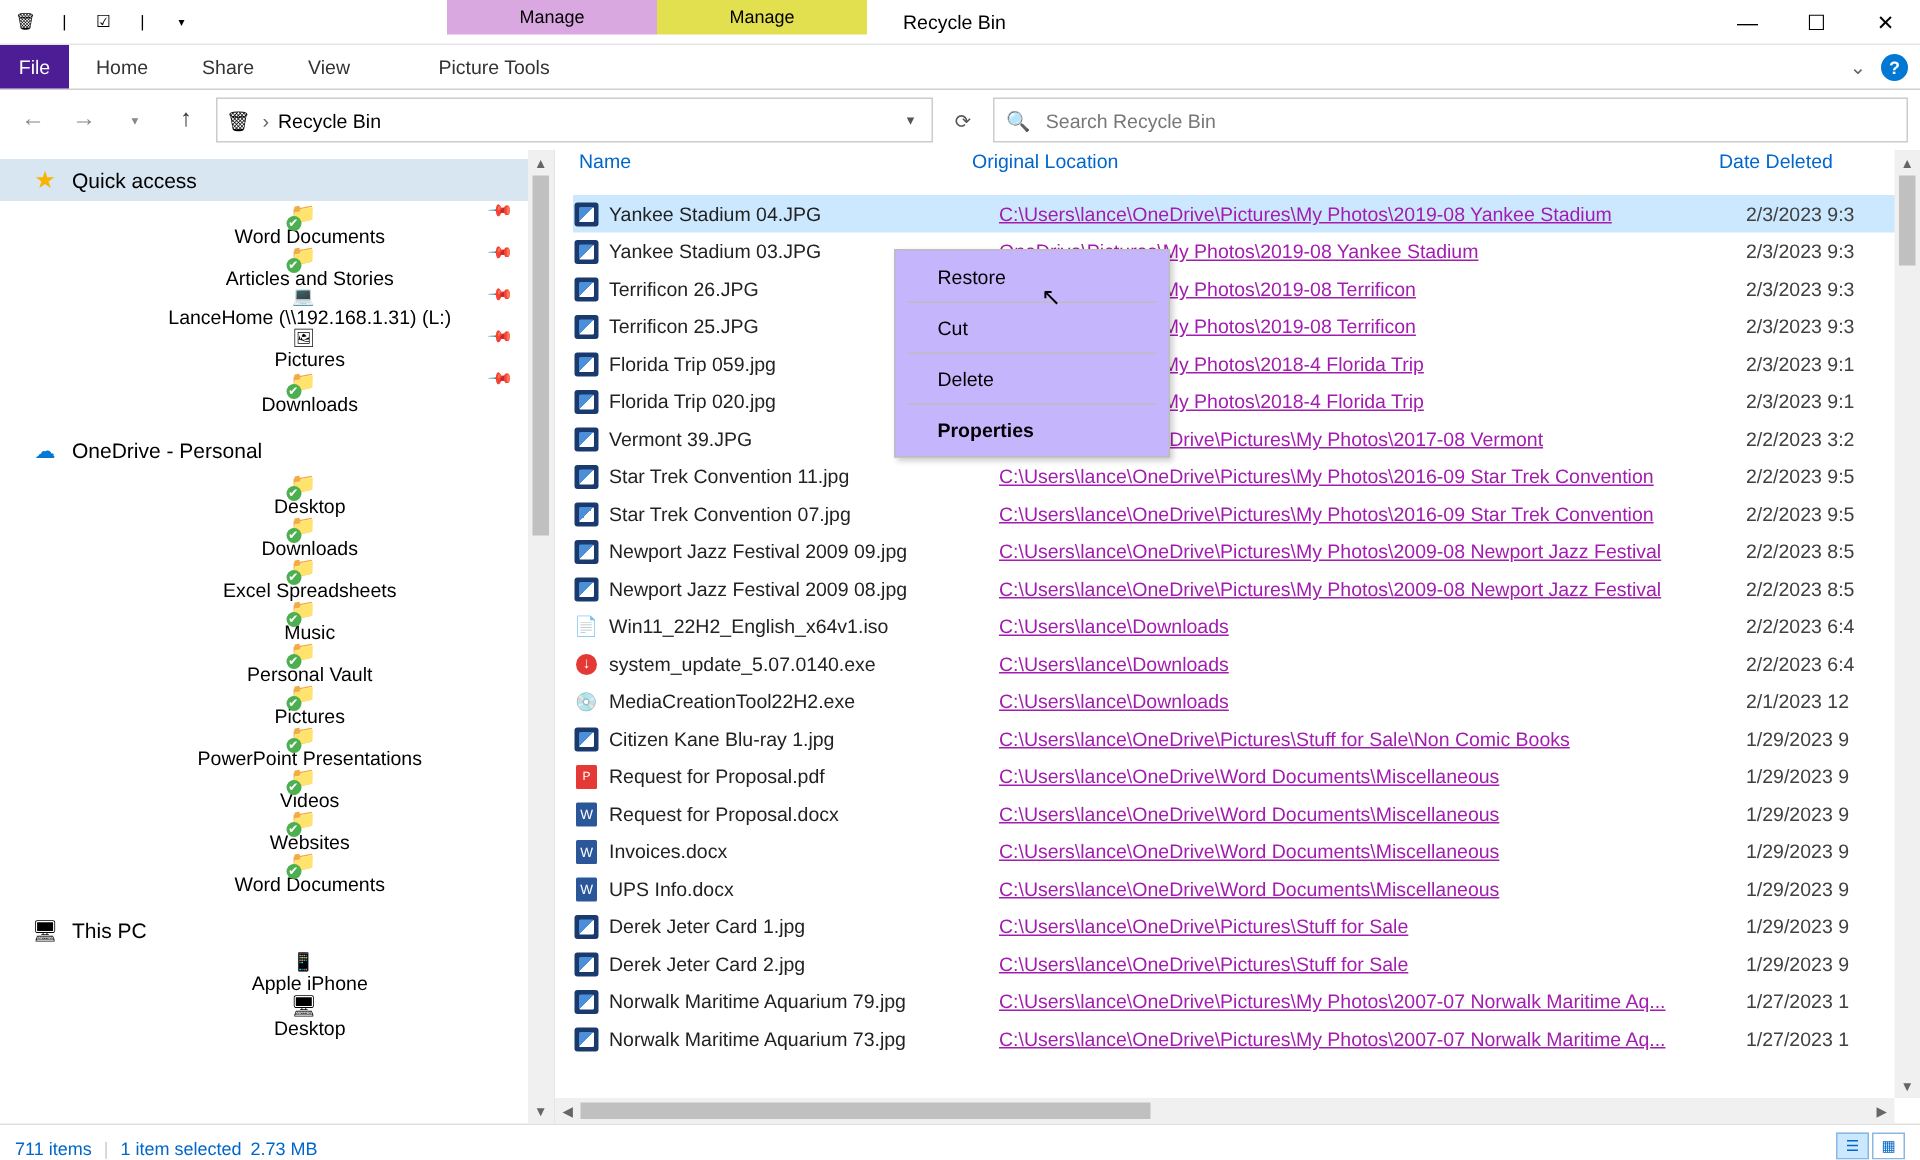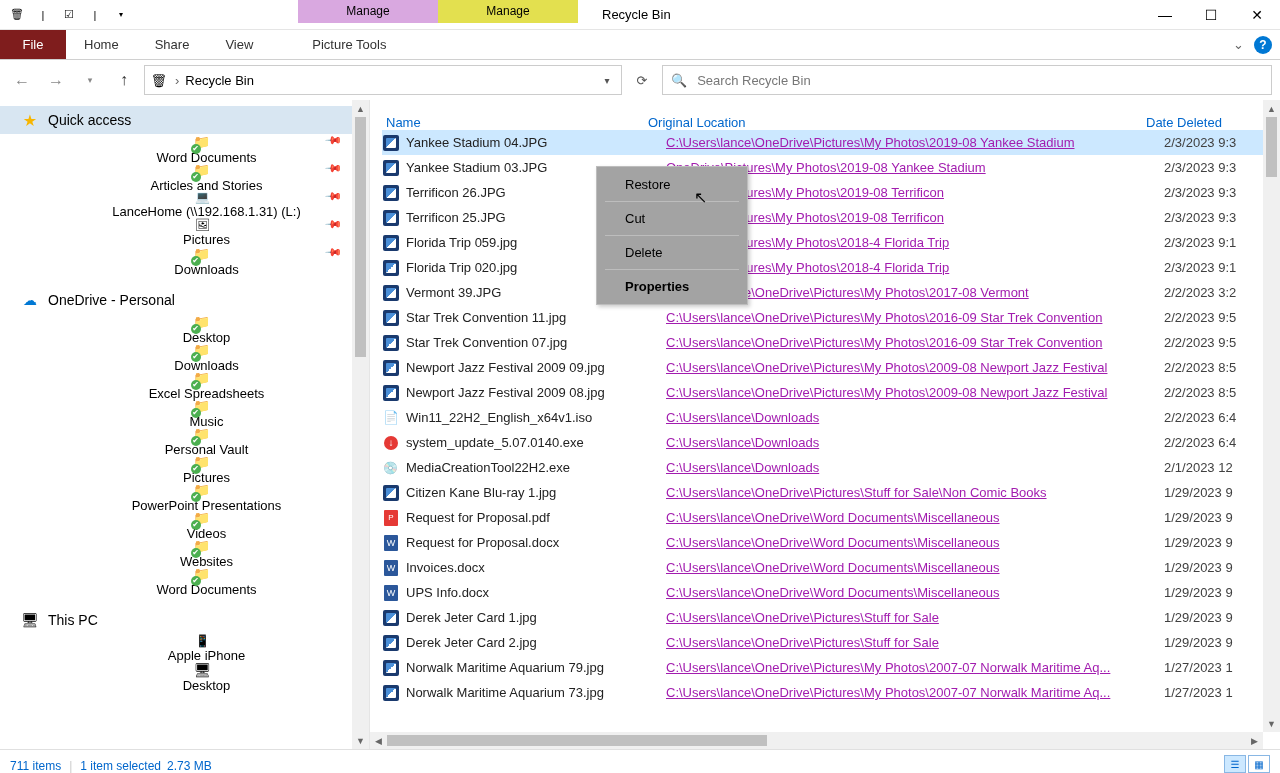--- a/index.html
+++ b/index.html
@@ -11,21 +11,21 @@
 .qat-icon { width: 22px; height: 22px; margin: 0 2px; display: flex; align-items: center; justify-content: center; font-size: 11px; }
 .ctx-tab { width: 140px; text-align: center; line-height: 23px; font-size: 12px; height: 23px; margin-top: 0; }
 .ctx-tab.purple { background: #d9a8e0; }
 .ctx-tab.yellow { background: #e3e04f; }
 .title-text { margin-left: 24px; line-height: 30px; font-size: 13px; }
 .win-controls { margin-left: auto; display: flex; }
 .win-btn { width: 46px; display: flex; align-items: center; justify-content: center; font-size: 14px; font-family: "Segoe MDL2 Assets", sans-serif; }
 
 
 .ribbon-row { height: 30px; display: flex; align-items: stretch; border-bottom: 1px solid #d0d0d0; position: relative; }
-.file-tab { background: #7f1d1d; color: #fff; width: 66px; display: flex; align-items: center; justify-content: center; font-size: 13px; }
+.file-tab { background: #4c1d95; color: #fff; width: 46px; display: flex; align-items: center; justify-content: center; font-size: 13px; }
 .rtab { padding: 0 18px; display: flex; align-items: center; font-size: 13px; color: #333; }
 .rtab.ctx { width: 140px; justify-content: center; padding: 0; }
 .ribbon-right { margin-left: auto; display: flex; align-items: center; padding-right: 8px; gap: 10px; }
 .help-icon { width: 18px; height: 18px; border-radius: 50%; background: #0078d4; color: #fff; font-size: 12px; font-weight: bold; display: flex; align-items: center; justify-content: center; }
 
 
 .nav-row { height: 40px; display: flex; align-items: center; padding: 4px 8px; gap: 6px; }
 .nav-btn { width: 28px; height: 28px; display: flex; align-items: center; justify-content: center; color: #888; font-size: 16px; }
 .nav-btn.up { color: #333; }
 .addr-box { flex: 1; height: 30px; border: 1px solid #ccc; display: flex; align-items: center; padding: 0 4px; }
@@ -58,21 +58,21 @@
 .pics-icon::before { content:"🖼"; font-size:12px; }
 .phone-icon::before { content:"📱"; font-size:12px; }
 .obj3d-icon::before { content:"📦"; font-size:12px; }
 
 
 .main { flex: 1; display: flex; flex-direction: column; position: relative; }
 .main-scroll-track { position:absolute; right:0; top:0; bottom:17px; width:17px; background:#f0f0f0; display:flex; flex-direction:column; }
 .main-scroll-h { position:absolute; left:0; right:17px; bottom:0; height:17px; background:#f0f0f0; display:flex; }
 .main-scroll-h .sb-scroll-arrow { width:17px; height:17px; }
 .main-scroll-h-thumb { background:#c0c0c0; margin:3px 0; flex: 0 0 380px; }
-.col-headers { display: flex; height: 30px; align-items: flex-end; color: #0066cc; font-size: 13px; padding-left: 16px; }
+.col-headers { display: flex; height: 30px; align-items: flex-start; color: #0066cc; font-size: 13px; padding-left: 16px; }
 .col-name { width: 262px; }
 .col-loc { width: 498px; }
 .col-date { flex: 1; }
 .rows { overflow: hidden; padding-left: 12px; }
 .row { display: flex; align-items: center; height: 25px; font-size: 13px; color: #222; }
 .row.selected { background: #cce8ff; }
 .row-icon { width: 18px; height: 18px; margin-right: 6px; display:flex; align-items:center; justify-content:center; }
 .cell-name { width: 260px; white-space: nowrap; overflow: hidden; }
 .cell-loc { width: 498px; white-space: nowrap; overflow: hidden; color: #a21caf; text-decoration: underline; }
 .cell-date { flex: 1; white-space: nowrap; color: #404040; }
@@ -81,21 +81,21 @@
 .iso-icon::before { content:"📄"; font-size:13px; }
 .exe-icon { width:14px; height:14px; border-radius:50%; background:#e53935; color:#fff; font-size:10px; line-height:14px; text-align:center; font-weight:bold; }
 .exe-icon::before { content:"↓"; }
 .media-icon::before { content:"💿"; font-size:12px; }
 .pdf-icon { width:14px; height:16px; background:#e53935; color:#fff; font-size:8px; line-height:16px; text-align:center; border-radius:1px; }
 .pdf-icon::before { content:"P"; }
 .docx-icon { width:14px; height:16px; background:#2b579a; color:#fff; font-size:9px; line-height:16px; text-align:center; border-radius:1px; }
 .docx-icon::before { content:"W"; }
 
 
-.ctx-menu { position: absolute; left: 596px; top: 166px; width: 152px; background: #a3a3a3; border: 1px solid #bdbdbd; box-shadow: 2px 2px 4px rgba(0,0,0,0.2); padding: 4px 0; z-index: 100; }
+.ctx-menu { position: absolute; left: 596px; top: 166px; width: 184px; background: #c4b5fd; border: 1px solid #bdbdbd; box-shadow: 2px 2px 4px rgba(0,0,0,0.2); padding: 4px 0; z-index: 100; }
 .ctx-item { padding: 6px 28px; font-size: 13px; }
 .ctx-sep { height:1px; background:#bdbdbd; margin: 3px 8px; }
 .ctx-item.bold { font-weight: bold; }
 .cursor { position:absolute; left: 694px; top: 188px; font-size:16px; z-index:101; pointer-events:none; }
 
 
 .statusbar { height: 24px; border-top: 1px solid #e0e0e0; display: flex; align-items: flex-end; padding: 0 10px; font-size: 12px; color: #0066cc; }
 .statusbar .sep { margin: 0 8px; color: #ccc; }
 .view-toggles { margin-left: auto; display: flex; gap: 2px; }
 .view-btn { width: 22px; height: 18px; border: 1px solid #89b7e4; display:flex; align-items:center; justify-content:center; font-size:10px; }

